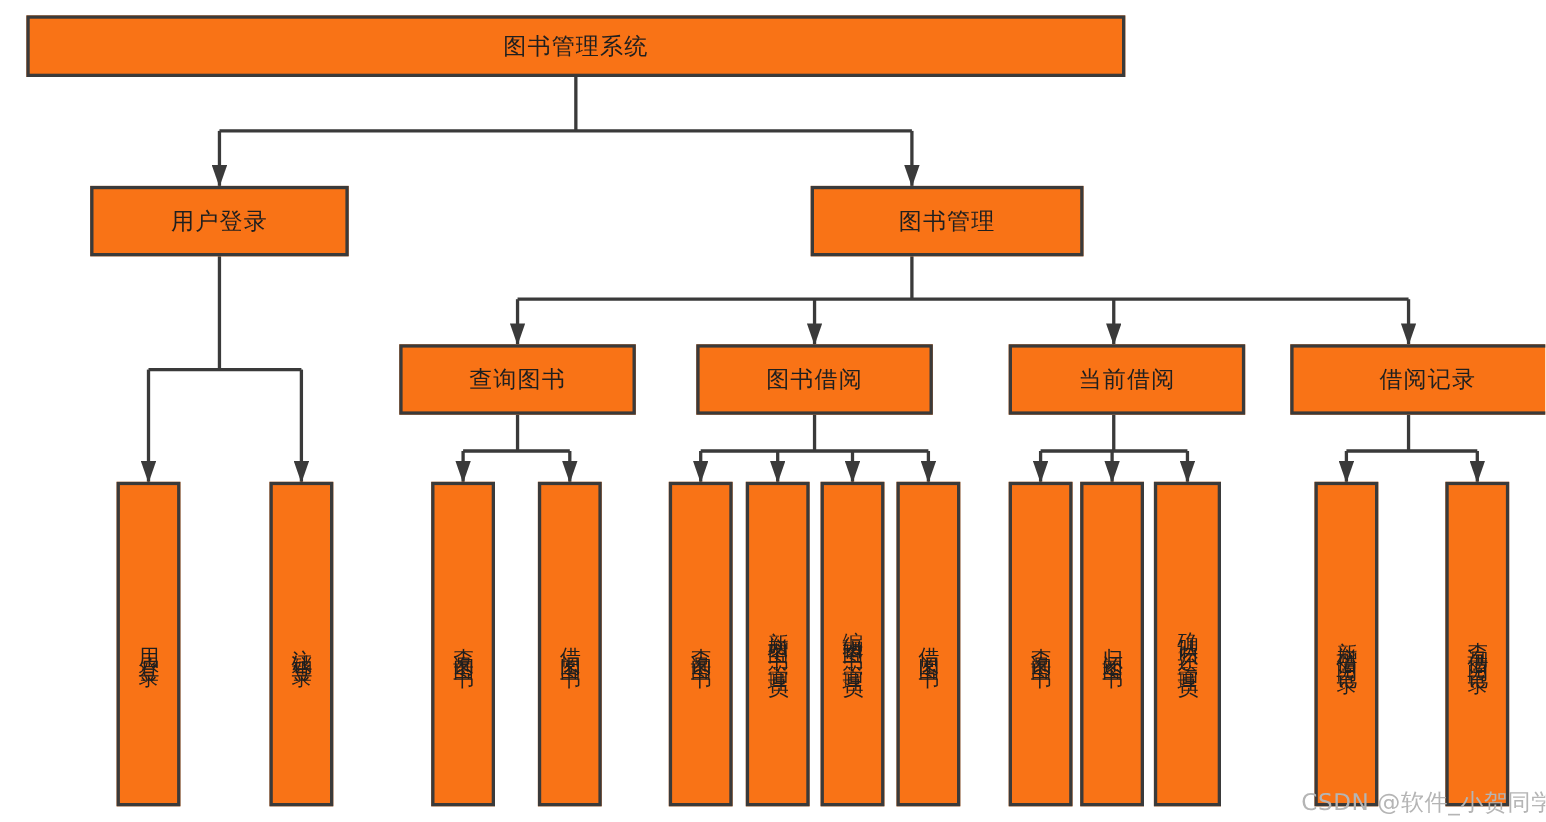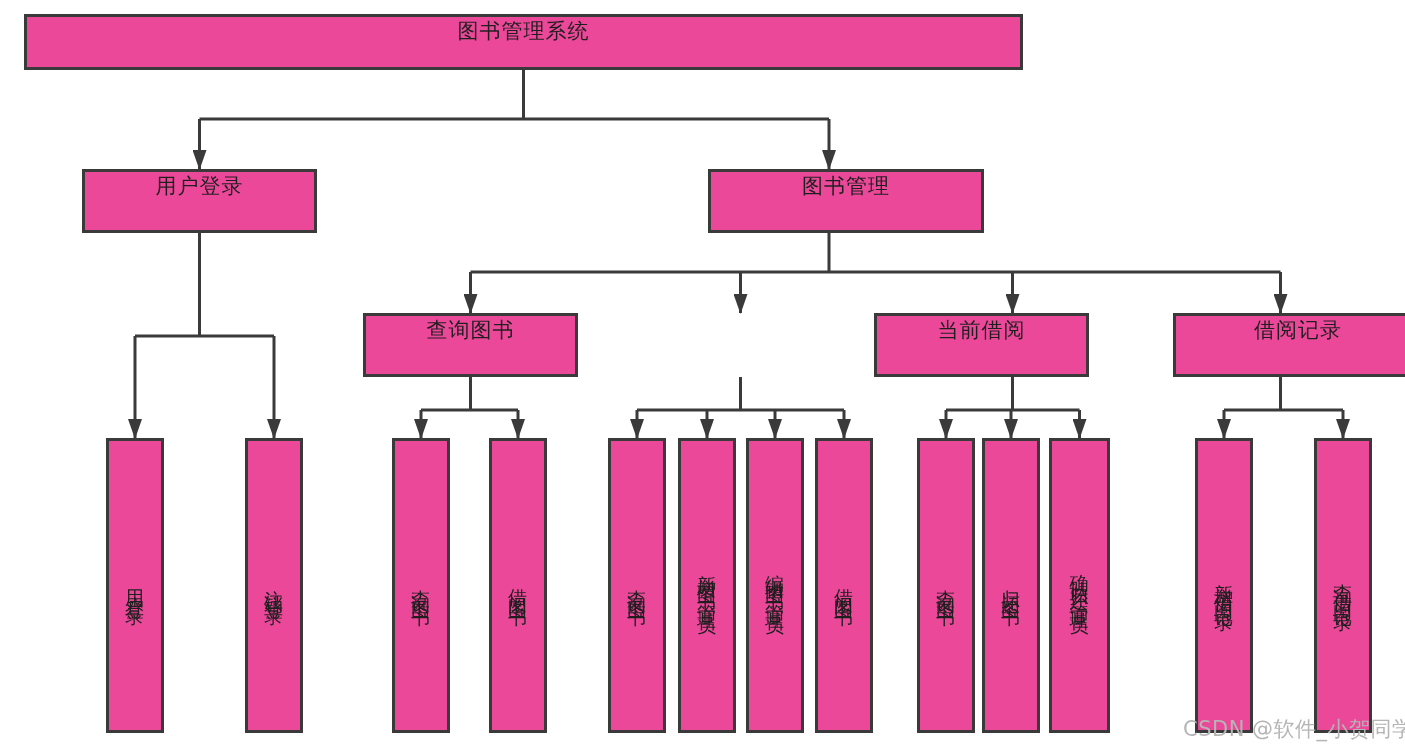--- a/index.html
+++ b/index.html
@@ -9,22 +9,22 @@
     background:#ffffff;
     font-family:"DejaVu Sans","Liberation Sans",sans-serif;
     color:#1f1f1f;
     overflow:hidden;
   }
   #wires{position:absolute;left:0;top:0;width:1405px;height:747px;}
   .box{
     position:absolute;
     box-sizing:border-box;
     border:3px solid #3a3a3a;
-    background:#ec4899;
-    display:flex;justify-content:center;
+    background:#f97316;
+    display:flex;align-items:center;justify-content:center;
     text-align:center;
   }
   .hbox{font-size:21px;letter-spacing:1px;}
   .leaf{font-size:19px;}
   .leaf .vtext{
     writing-mode:vertical-rl;
     text-orientation:mixed;
     letter-spacing:6px;
     line-height:1;
     white-space:nowrap;
@@ -82,28 +82,31 @@
     </g>
   </svg>
 
   <div class="box hbox" style="left:24px;top:14px;width:999px;height:56px">
     <span>图书管理系统</span>
   </div>
 
   <div class="box hbox" style="left:82px;top:169px;width:235px;height:64px">
     <span>用户登录</span>
   </div>
-  <div class="box hbox" style="left:708px;top:169px;width:276px;height:64px">
+  <div class="box hbox" style="left:737px;top:169px;width:248px;height:64px">
     <span>图书管理</span>
   </div>
 
   <div class="box hbox" style="left:363px;top:313px;width:215px;height:64px">
     <span>查询图书</span>
   </div>
-  <div class="box hbox" style="left:874px;top:313px;width:215px;height:64px">
+  <div class="box hbox" style="left:633px;top:313px;width:215px;height:64px">
+    <span>图书借阅</span>
+  </div>
+  <div class="box hbox" style="left:917px;top:313px;width:215px;height:64px">
     <span>当前借阅</span>
   </div>
   <div class="box hbox" style="left:1173px;top:313px;width:250px;height:64px">
     <span>借阅记录</span>
   </div>
 
   <div class="box leaf" style="left:106px;top:438px;width:58px;height:295px">
     <span class="vtext">用户登录</span>
   </div>
   <div class="box leaf" style="left:245px;top:438px;width:58px;height:295px">

